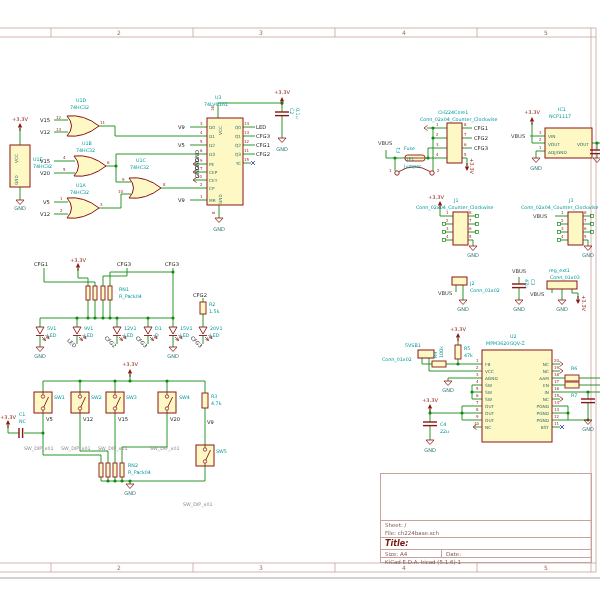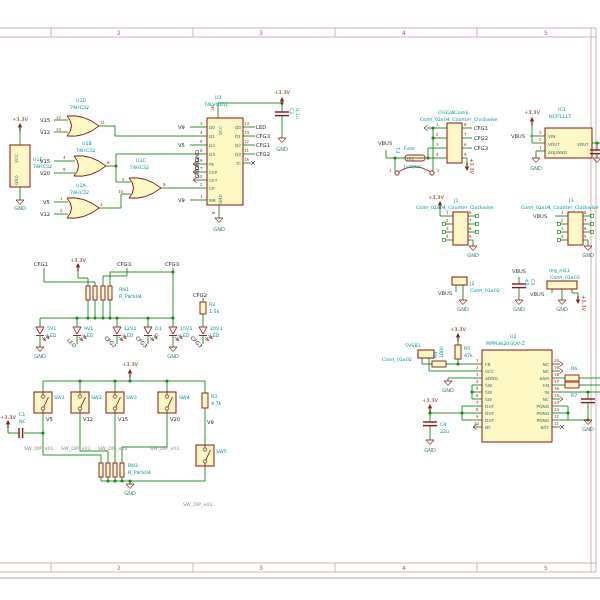--- a/index.html
+++ b/index.html
@@ -677,13 +677,25 @@
       <text x="549" y="401" class="t-pn" text-anchor="end">NC</text>
       <text x="549" y="408" class="t-pn" text-anchor="end">PGND</text>
       <text x="549" y="415" class="t-pn" text-anchor="end">PGND</text>
       <text x="549" y="422" class="t-pn" text-anchor="end">PGND</text>
       <text x="549" y="429" class="t-pn" text-anchor="end">BST</text>
       <text x="571" y="370" class="t-rf">R6</text>
       <text x="571" y="397" class="t-rf">R7</text>
       <text x="588" y="431" class="t-gn" text-anchor="middle">GND</text>
     </svg>
 
+  <div id="titleblock">
+    <div class="row tb-sheetfile">
+      <div>Sheet: /</div>
+      <div>File: ch224base.sch</div>
+    </div>
+    <div class="row tb-title">Title:</div>
+    <div class="row tb-sizedate">
+      <div class="cell1">Size: A4</div>
+      <div class="cell2">Date:</div>
+    </div>
+    <div class="row tb-kicad">KiCad E.D.A.  kicad (5.1.6)-1</div>
+  </div>
 </div>
 
 </body></html>

